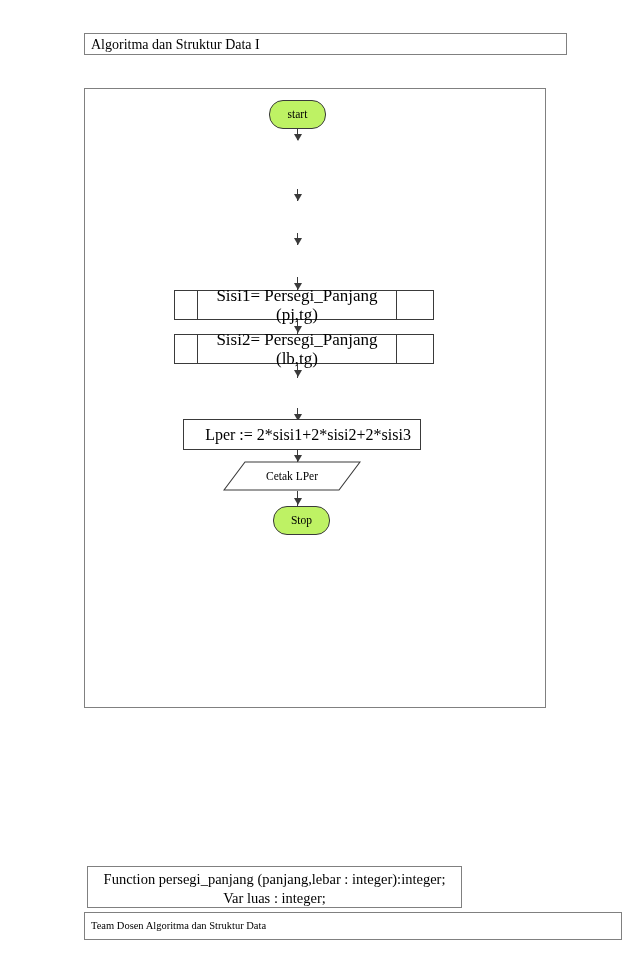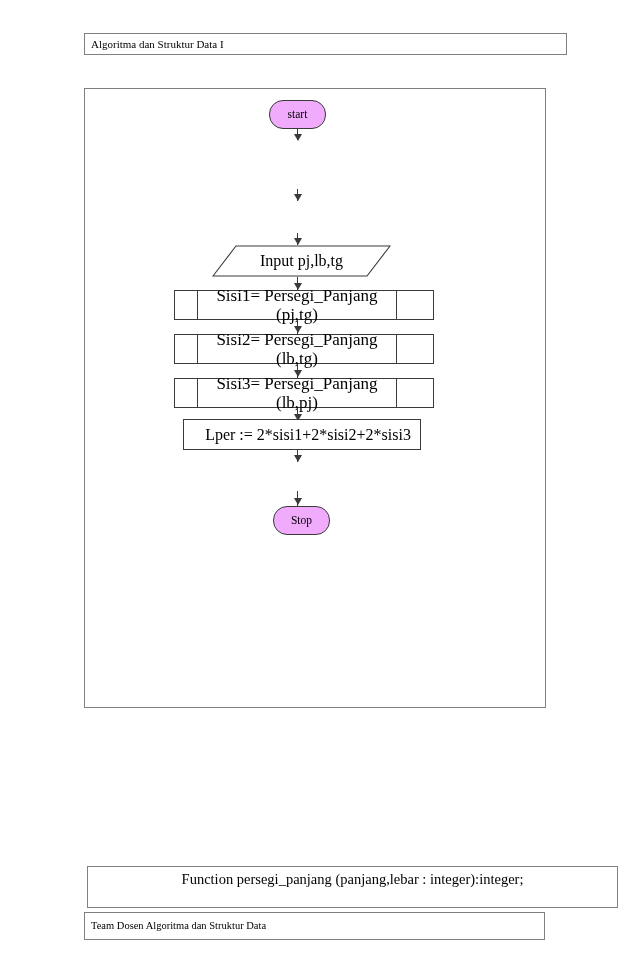--- a/index.html
+++ b/index.html
@@ -26,39 +26,39 @@
     border: 1px solid #808080;
     background: #ffffff;
     box-sizing: border-box;
   }
   .header-box {
     left: 84px;
     top: 33px;
     width: 483px;
     height: 22px;
     padding: 2px 6px;
-    font-size: 11px;
+    font-size: 14px;
     line-height: 17px;
     text-align: left;
     white-space: nowrap;
   }
   .function-box {
     left: 87px;
     top: 866px;
-    width: 531px;
+    width: 375px;
     height: 42px;
     padding: 3px 6px;
     font-size: 14.5px;
     line-height: 19px;
     text-align: center;
   }
   .teamfoot-box {
     left: 84px;
     top: 912px;
-    width: 461px;
+    width: 538px;
     height: 28px;
     padding: 4px 6px;
     font-size: 10.5px;
     line-height: 17px;
     text-align: left;
     white-space: nowrap;
   }
 
   
   #chart-frame {
@@ -86,21 +86,21 @@
     display: block;
     width: 100%;
     padding: 0 2px;
     line-height: 1.12;
   }
 
   
   .terminator {
     border: 1px solid #3a3a3a;
     border-radius: 14px;
-    background: #f0abfc;
+    background: #bef264;
     font-size: 11.5px;
   }
 
   
   .process {
     border: 1px solid #3a3a3a;
     background: #ffffff;
     font-size: 16px;
   }
 
@@ -178,69 +178,67 @@
     <div class="arrowhead" style="left:209px; top:45px;"></div>
 
 
     <div class="conn" style="left:212px; top:100px; height:12px;"></div>
     <div class="arrowhead" style="left:209px; top:105px;"></div>
 
 
     <div class="conn" style="left:212px; top:144px; height:12px;"></div>
     <div class="arrowhead" style="left:209px; top:149px;"></div>
 
-    <div class="shape-wrap io-big" style="left:127px; top:156px; width:179px; height:32px;">
-      <svg viewBox="0 0 179 32" preserveAspectRatio="none">
-        <polygon points="24,1 178,1 155,31 1,31" fill="#ffffff" stroke="#3a3a3a" stroke-width="1.1" vector-effect="non-scaling-stroke"></polygon>
-      </svg>
-      <span class="label">Input pj,lb,tg</span>
-    </div>
 
     <div class="conn" style="left:212px; top:188px; height:13px;"></div>
     <div class="arrowhead" style="left:209px; top:194px;"></div>
 
     <div class="node predefined" style="left:89px; top:201px; width:260px; height:30px;">
       <span class="label">Sisi1= Persegi_Panjang (pj,tg)</span>
     </div>
 
     <div class="conn" style="left:212px; top:231px; height:14px;"></div>
     <div class="arrowhead" style="left:209px; top:237px;"></div>
 
     <div class="node predefined" style="left:89px; top:245px; width:260px; height:30px;">
       <span class="label">Sisi2= Persegi_Panjang (lb,tg)</span>
     </div>
 
     <div class="conn" style="left:212px; top:275px; height:14px;"></div>
     <div class="arrowhead" style="left:209px; top:281px;"></div>
 
-    <div class="node predefined" style="left:89px; top:289px; width:260px; height:30px;">
-      <span class="label">Sisi3= Persegi_Panjang (lb,pj)</span>
-    </div>
 
     <div class="conn" style="left:212px; top:319px; height:14px;"></div>
     <div class="arrowhead" style="left:209px; top:325px;"></div>
 
     <div class="node process" style="left:98px; top:330px; width:238px; height:31px;padding-left:12px;">
       <span class="label">Lper := 2*sisi1+2*sisi2+2*sisi3</span>
     </div>
 
     <div class="conn" style="left:212px; top:361px; height:12px;"></div>
     <div class="arrowhead" style="left:209px; top:366px;"></div>
 
+    <div class="shape-wrap io-small" style="left:138px; top:372px; width:138px; height:30px;">
+      <svg viewBox="0 0 138 30" preserveAspectRatio="none">
+        <polygon points="22,1 137,1 116,29 1,29" fill="#ffffff" stroke="#3a3a3a" stroke-width="1.1" vector-effect="non-scaling-stroke"></polygon>
+      </svg>
+      <span class="label">Cetak LPer</span>
+    </div>
 
     <div class="conn" style="left:212px; top:402px; height:15px;"></div>
     <div class="arrowhead" style="left:209px; top:409px;"></div>
 
     <div class="node terminator" style="left:188px; top:417px; width:57px; height:29px;">
       <span class="label">Stop</span>
     </div>
 
   </div>
 
   <div class="doc-box function-box">
     <div>Function persegi_panjang (panjang,lebar : integer):integer;</div>
+    <div>Var luas : integer;</div>
   </div>
 
   <div class="doc-box teamfoot-box">
     <span>Team Dosen Algoritma dan Struktur Data</span>
   </div>
 
 </div>
 
 </body></html>

